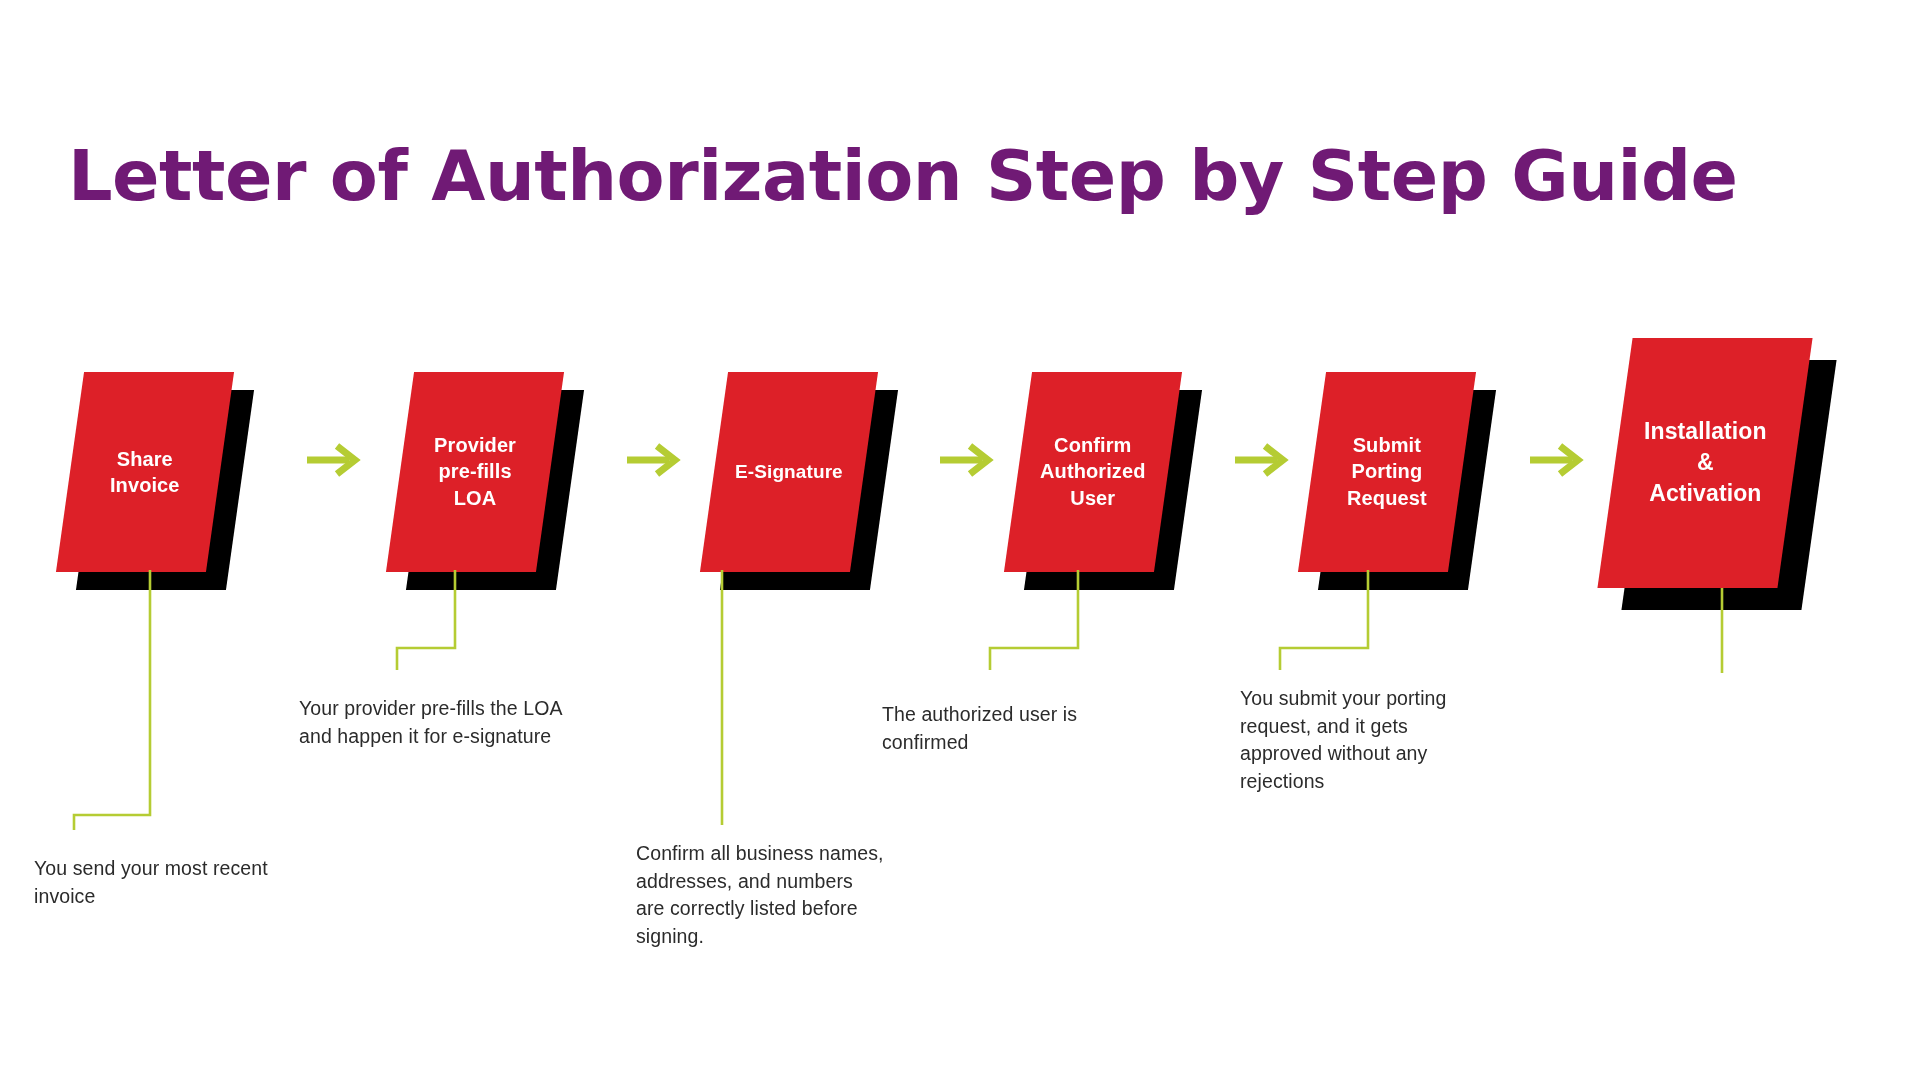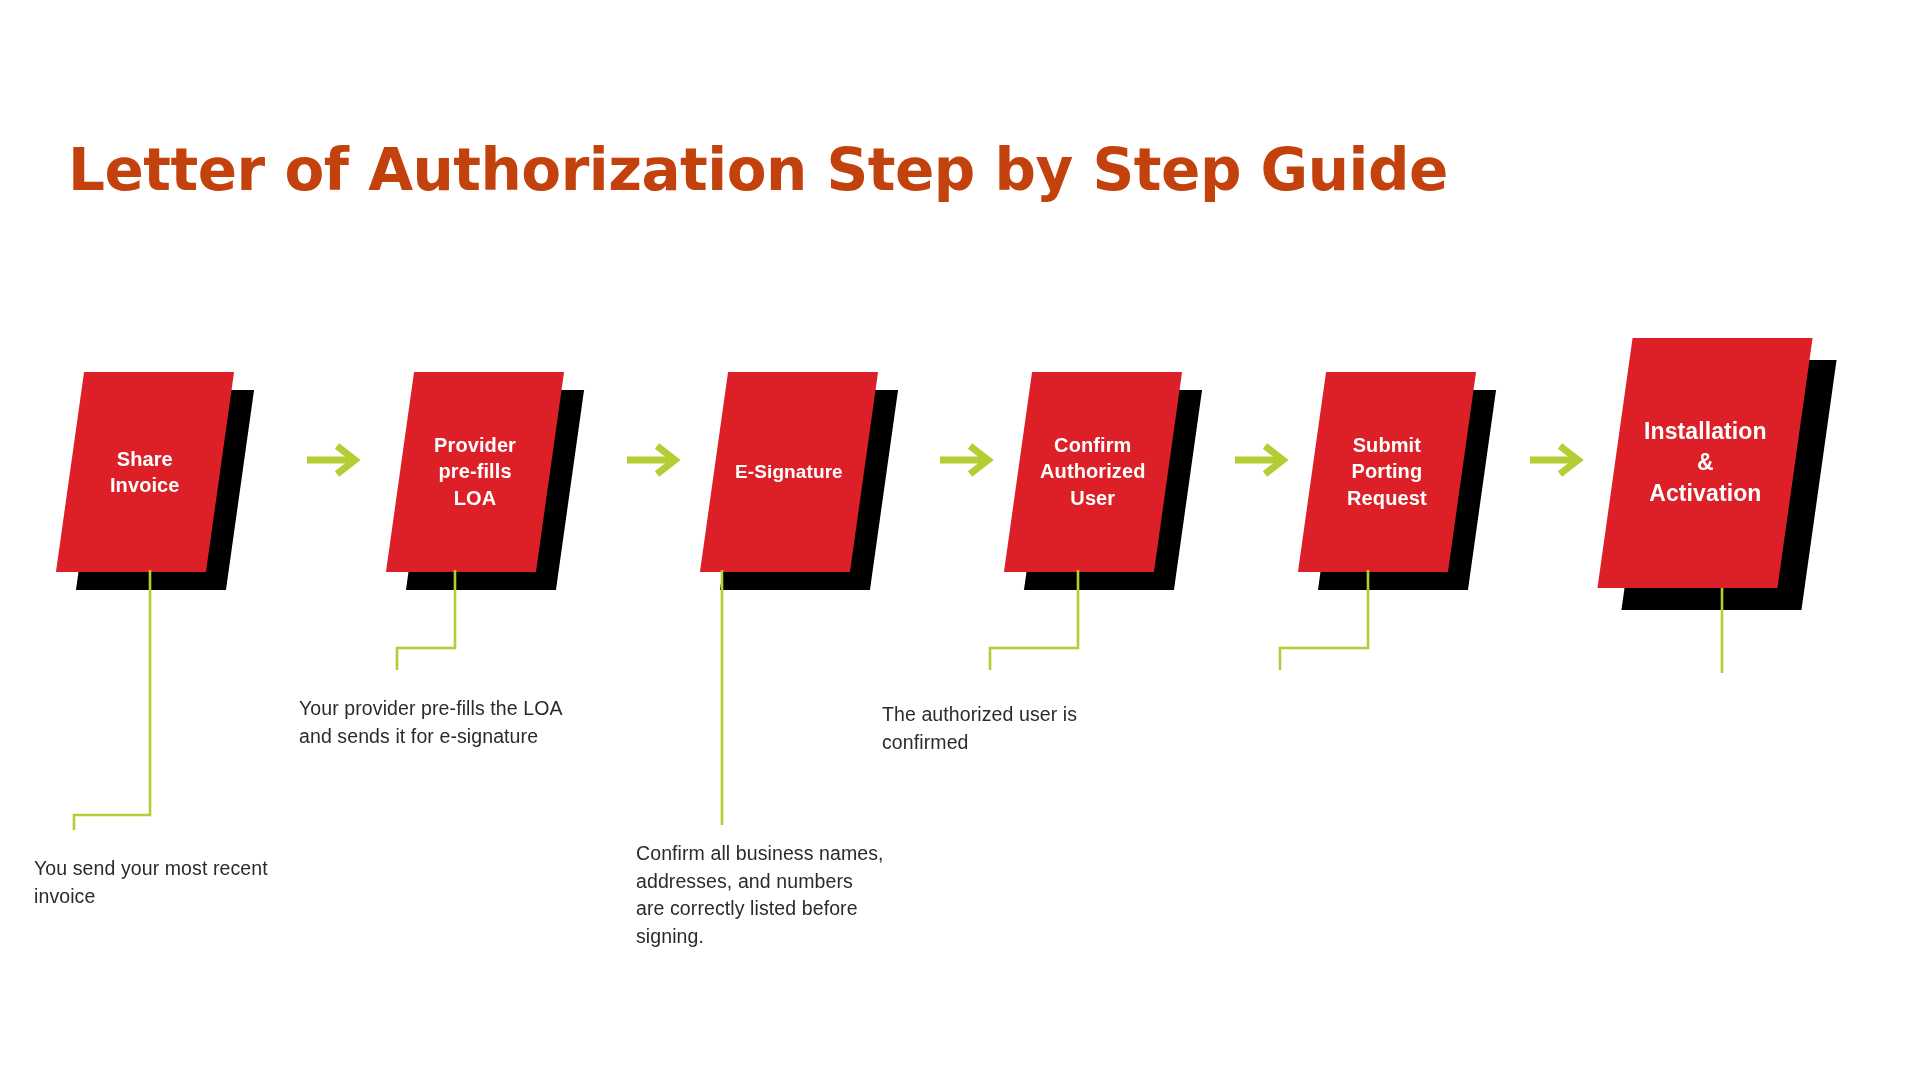--- a/index.html
+++ b/index.html
@@ -23,24 +23,24 @@
     top: 0;
     width: 1920px;
     height: 1080px;
   }
 
   
   #page-title {
     position: absolute;
     left: 68px;
     top: 140px;
-    font-size: 58px;
+    font-size: 70px;
     font-weight: bold;
     letter-spacing: -0.5px;
-    color: #c2410c;
+    color: #701a75;
     white-space: nowrap;
     line-height: 1.05;
     font-family: "DejaVu Sans", sans-serif;
   }
 
   
   .step-box {
     position: absolute;
   }
   .step-shadow {
@@ -224,21 +224,22 @@
   </div>
 
   <div class="leader" style="left:1700px; top:588px; width:40px; height:85px;">
     <svg width="40" height="85" viewBox="0 0 40 85" xmlns="http://www.w3.org/2000/svg">
       <path d="M22 0 L22 85" stroke="#B5CC33" stroke-width="2.6" fill="none"></path>
     </svg>
   </div>
 
   <div class="callout" style="left:34px; top:855px; width:270px;">You send your most recent invoice</div>
 
-  <div class="callout" style="left:299px; top:695px; width:300px;">Your provider pre-fills the LOA and sends it for e-signature</div>
+  <div class="callout" style="left:299px; top:695px; width:300px;">Your provider pre-fills the LOA and happen it for e-signature</div>
 
   <div class="callout" style="left:594px; top:840px; width:250px;margin-left:42px;">Confirm all business names, addresses, and numbers are correctly listed before signing.</div>
 
   <div class="callout" style="left:882px; top:701px; width:230px;">The authorized user is confirmed</div>
 
+  <div class="callout" style="left:1240px; top:685px; width:250px;">You submit your porting request, and it gets approved without any rejections</div>
 
 
 </div>
 
 </body></html>

